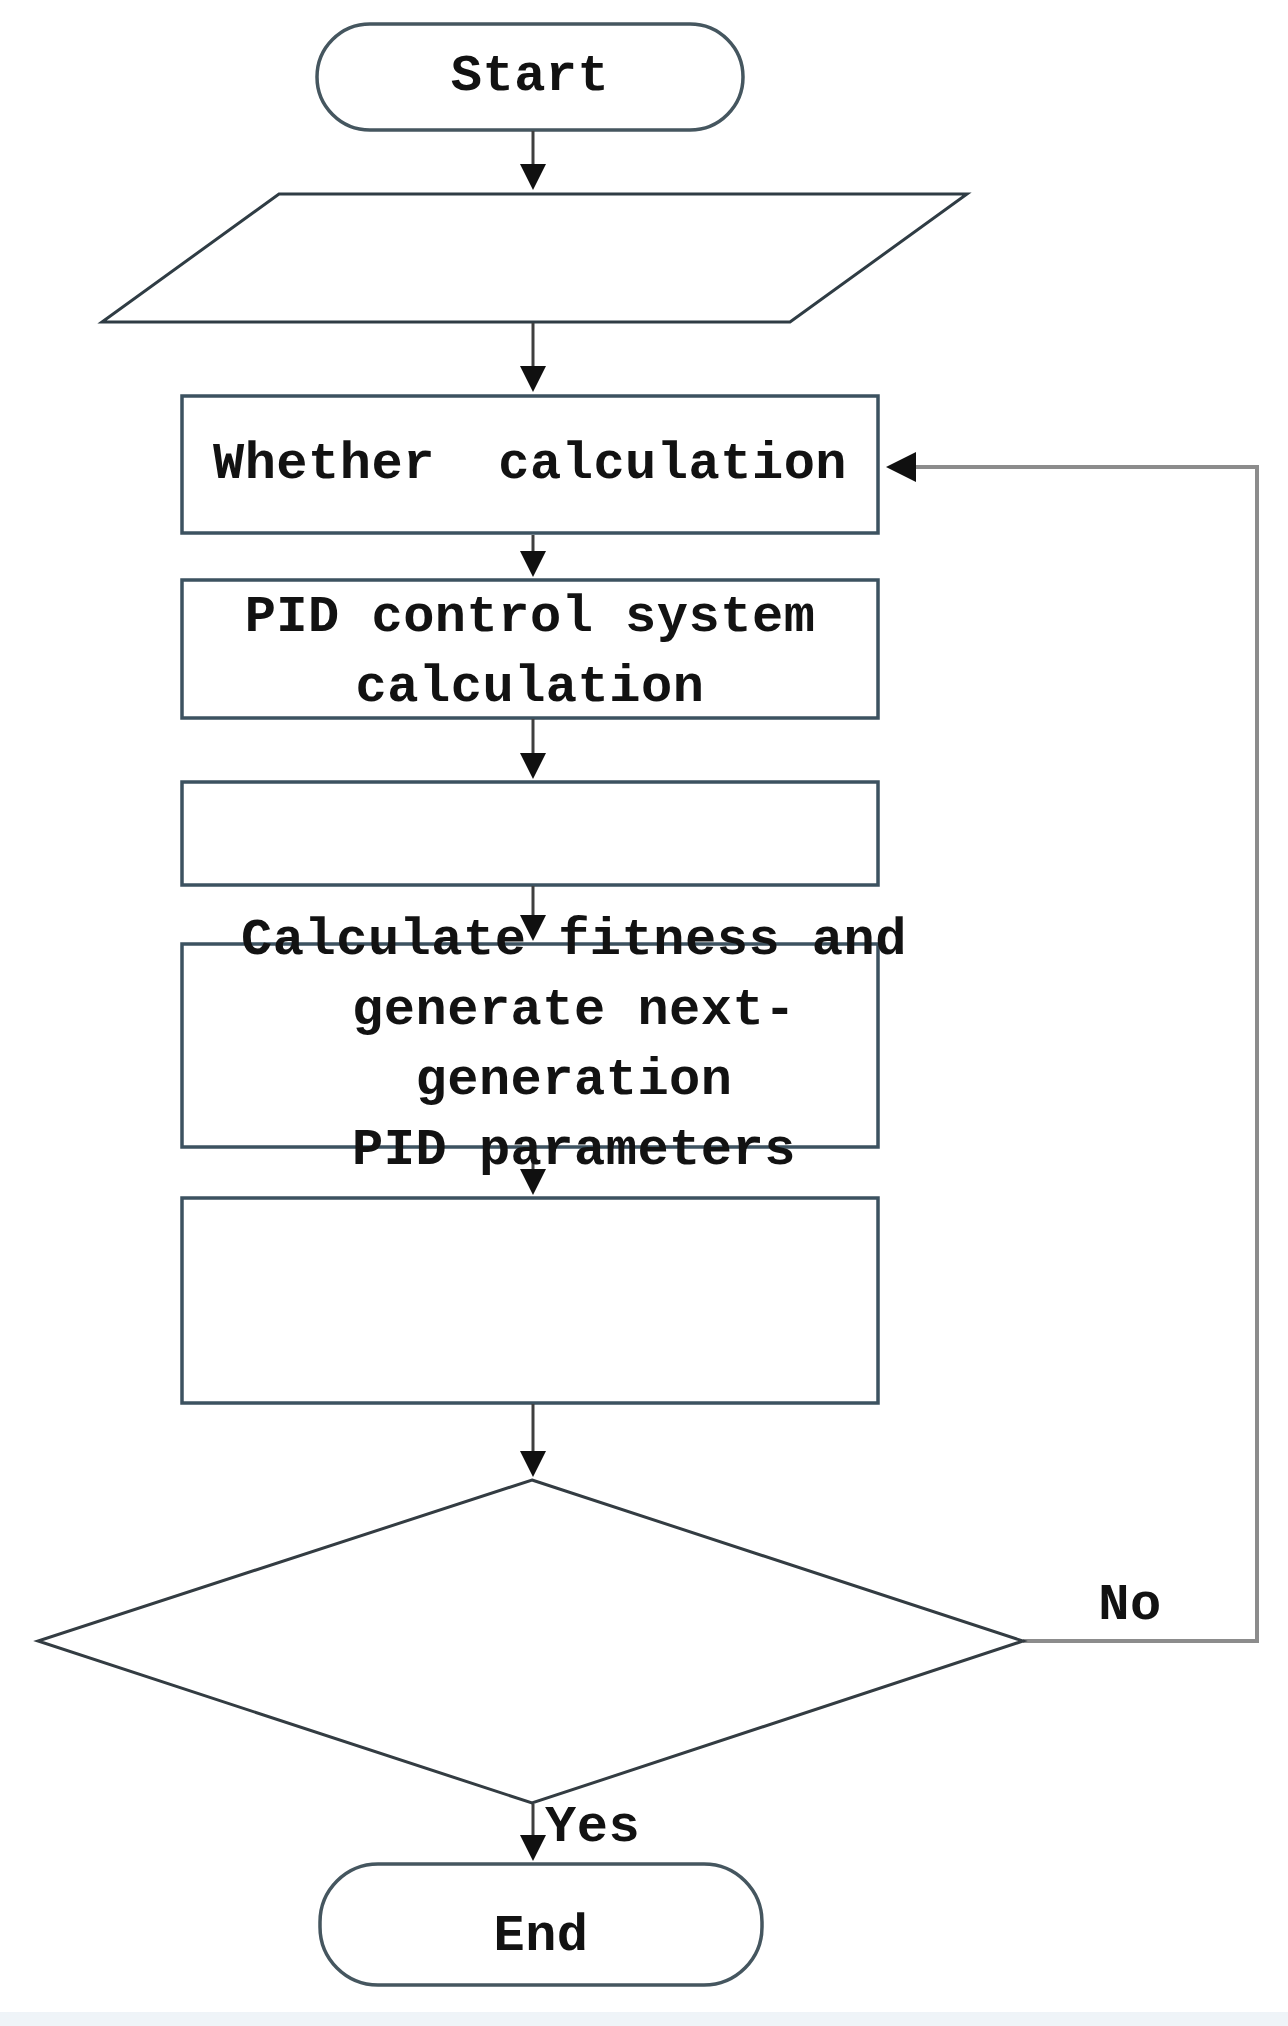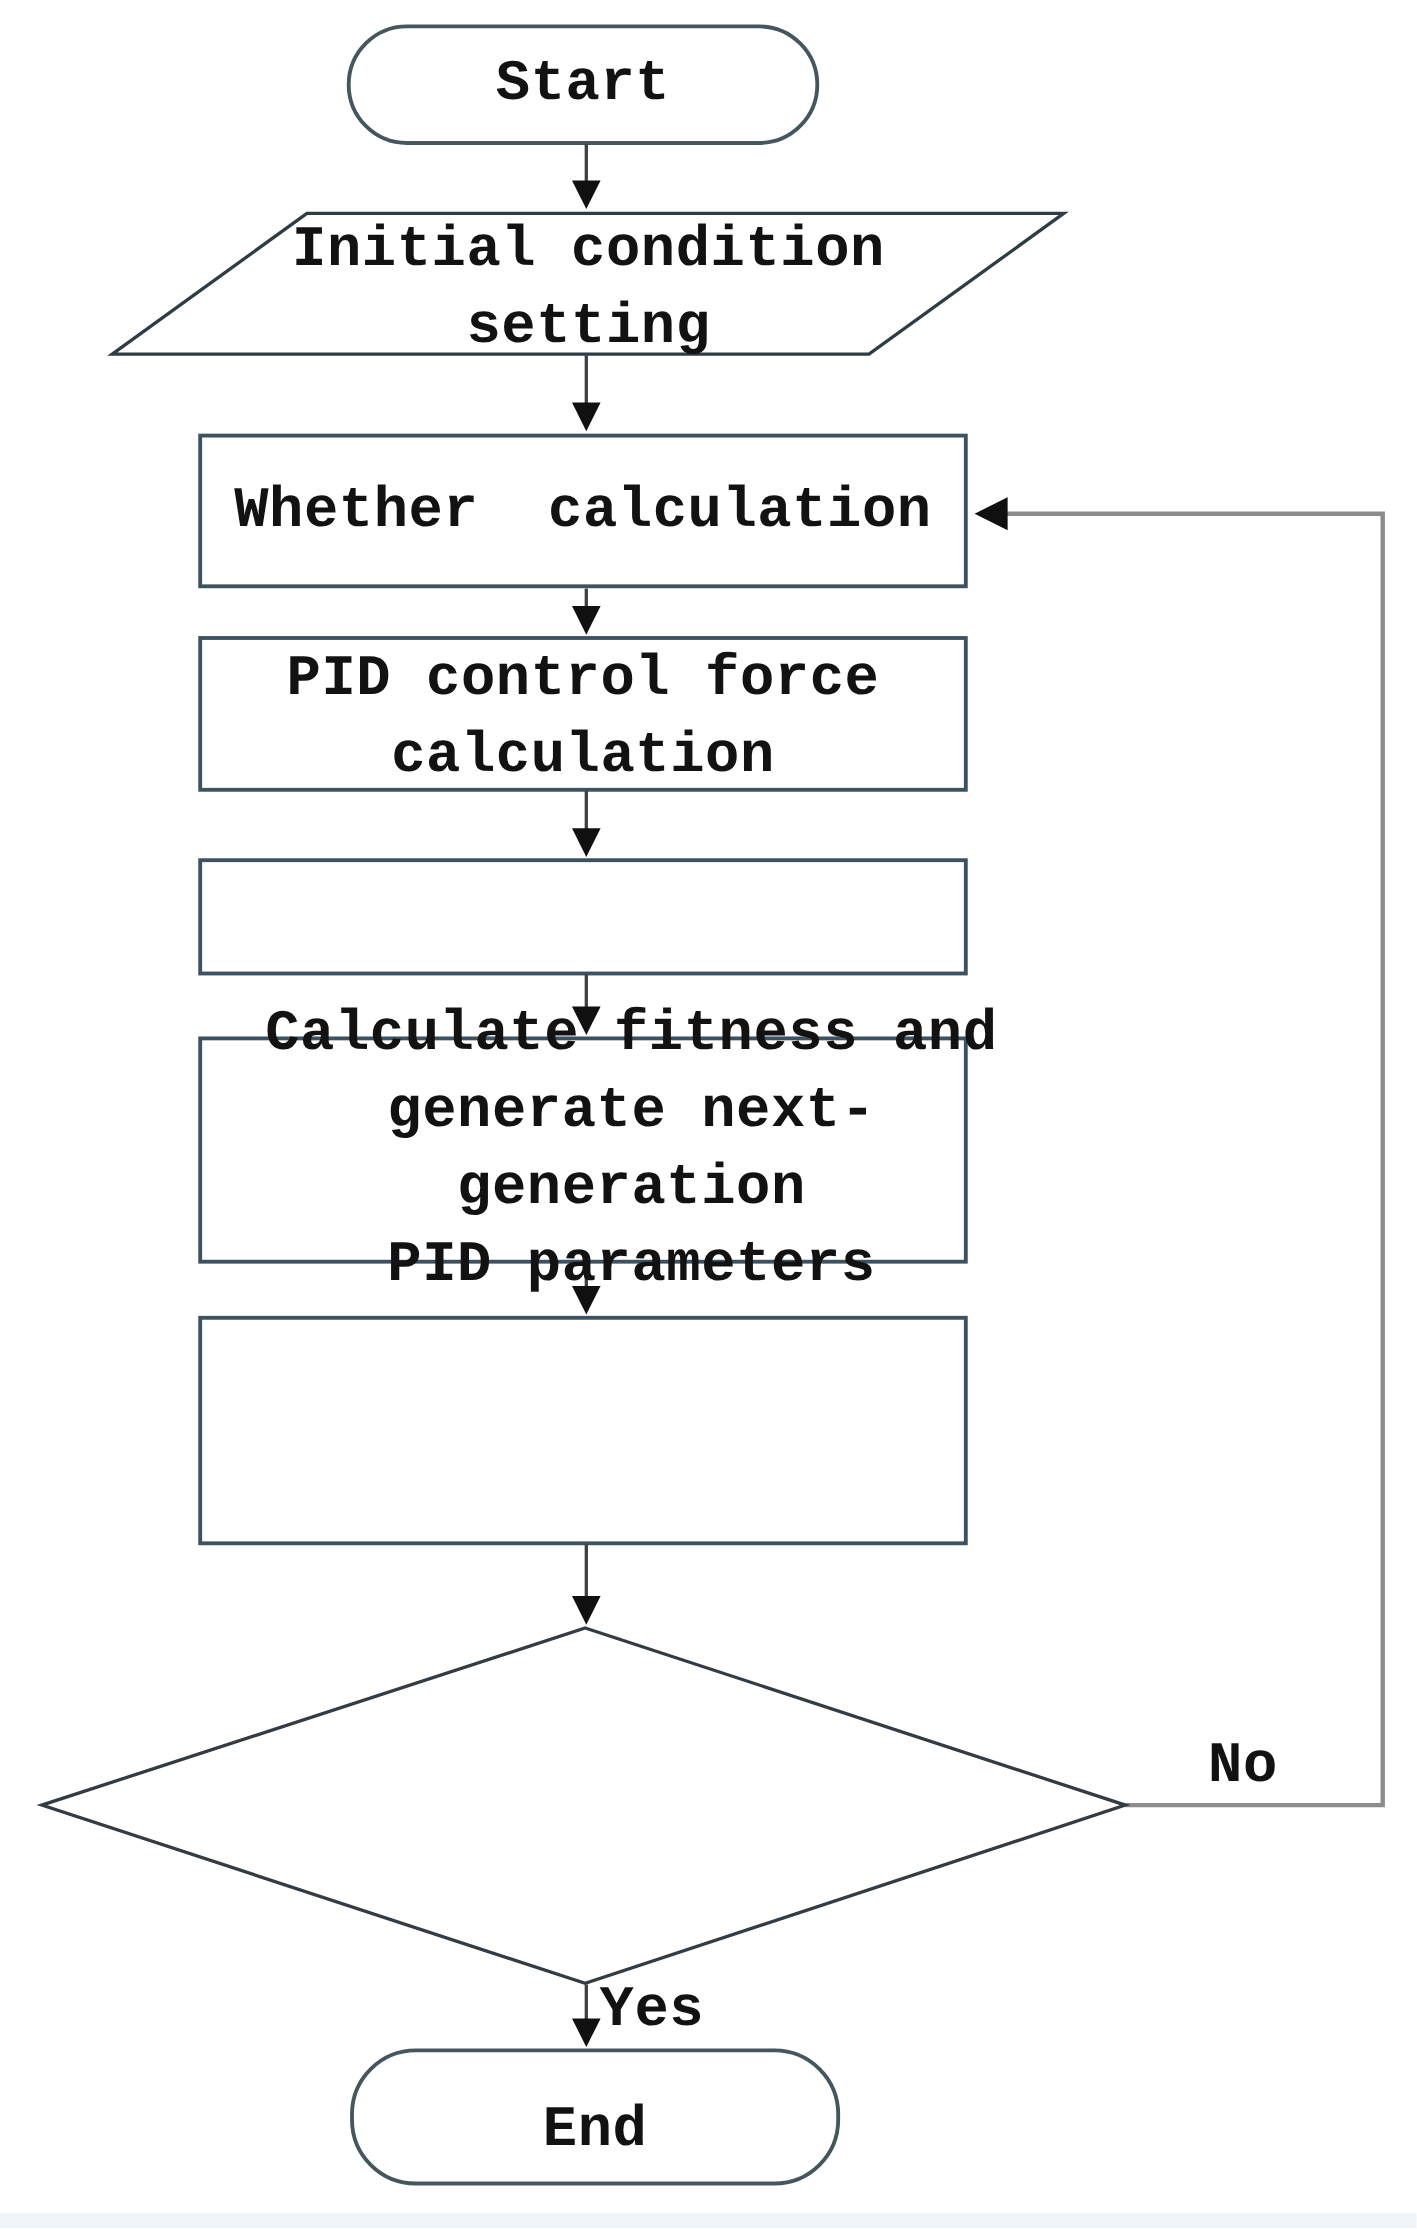--- a/index.html
+++ b/index.html
@@ -97,26 +97,24 @@
     <path class="shape" d="M532,1480 L1023,1641 L532,1803 L38,1641 Z" stroke-width="3" stroke="#333c42"></path>
 
     <line class="stem" x1="533" y1="1804" x2="533" y2="1839"></line>
     <polygon class="head" points="520,1835 546,1835 533,1861"></polygon>
 
     <rect class="shape" x="320" y="1864" width="442" height="121" rx="58" ry="58" stroke-width="3.5" stroke="#45565f"></rect>
   </svg>
 
   <div class="label" style="left:317px; top:24px; width:426px; height:106px;">Start</div>
 
-  <div class="label" style="left:180px; top:202px; width:710px; height:122px;">Initial condition
-setting</div>
 
   <div class="label" style="left:182px; top:396px; width:696px; height:137px;">Whether  calculation</div>
 
-  <div class="label" style="left:182px; top:584px; width:696px; height:138px;">PID control force
+  <div class="label" style="left:182px; top:584px; width:696px; height:138px;">PID control system
 calculation</div>
 
 
   <div class="label" style="left:182px; top:944px; width:696px; height:203px;padding-left:44px;">Calculate fitness and
 generate next-generation
 PID parameters</div>
 
 
 
   <div class="label" style="left:1060px; top:1578px; width:140px; height:56px;">No</div>

